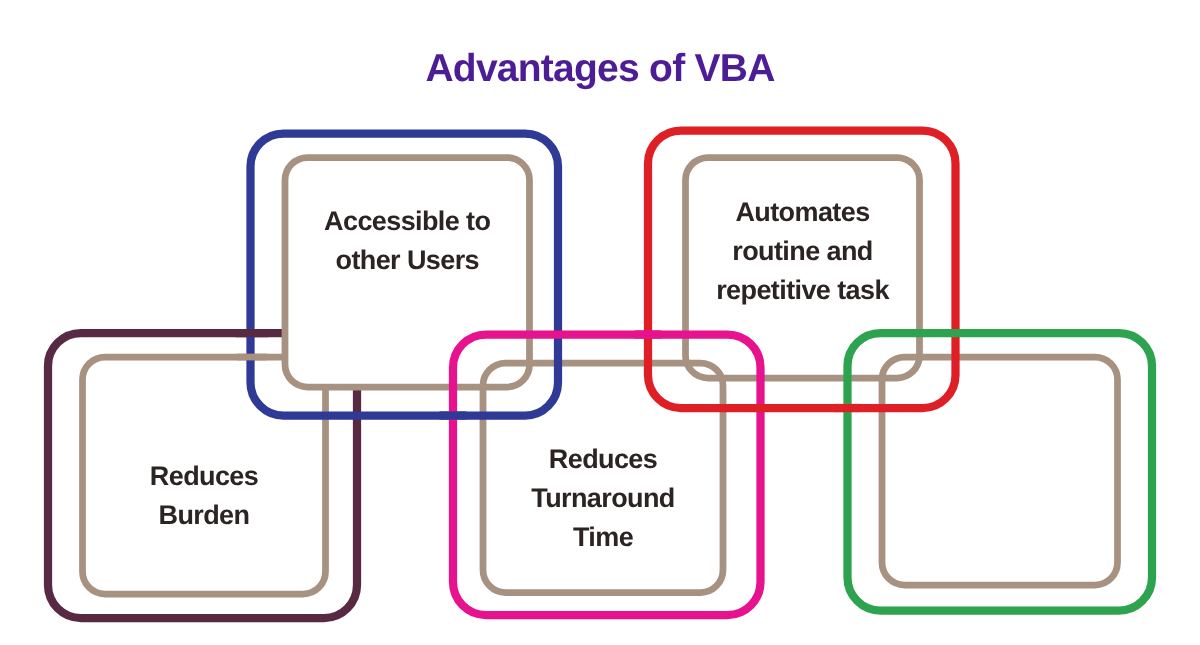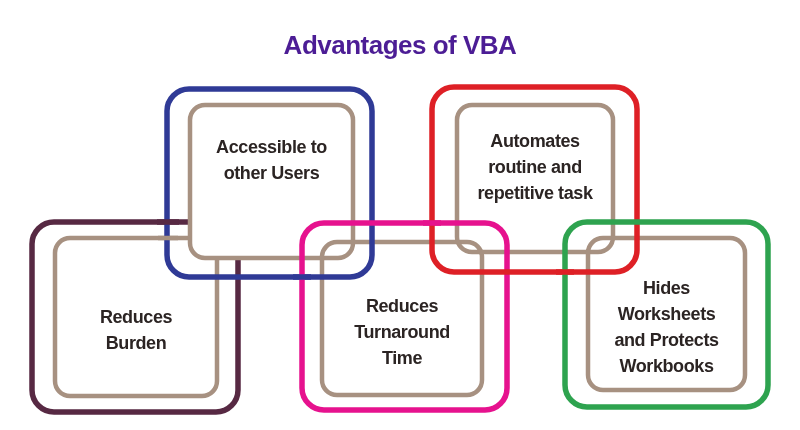--- a/index.html
+++ b/index.html
@@ -102,18 +102,14 @@
 routine and
 repetitive task</div>
 
   <div class="box-label lbl-burden">Reduces
 Burden</div>
 
   <div class="box-label lbl-turnaround">Reduces
 Turnaround
 Time</div>
 
-  <div class="box-label lbl-hides">Hides
-Worksheets
-and Protects
-Workbooks</div>
 
 </div>
 
 </body></html>

